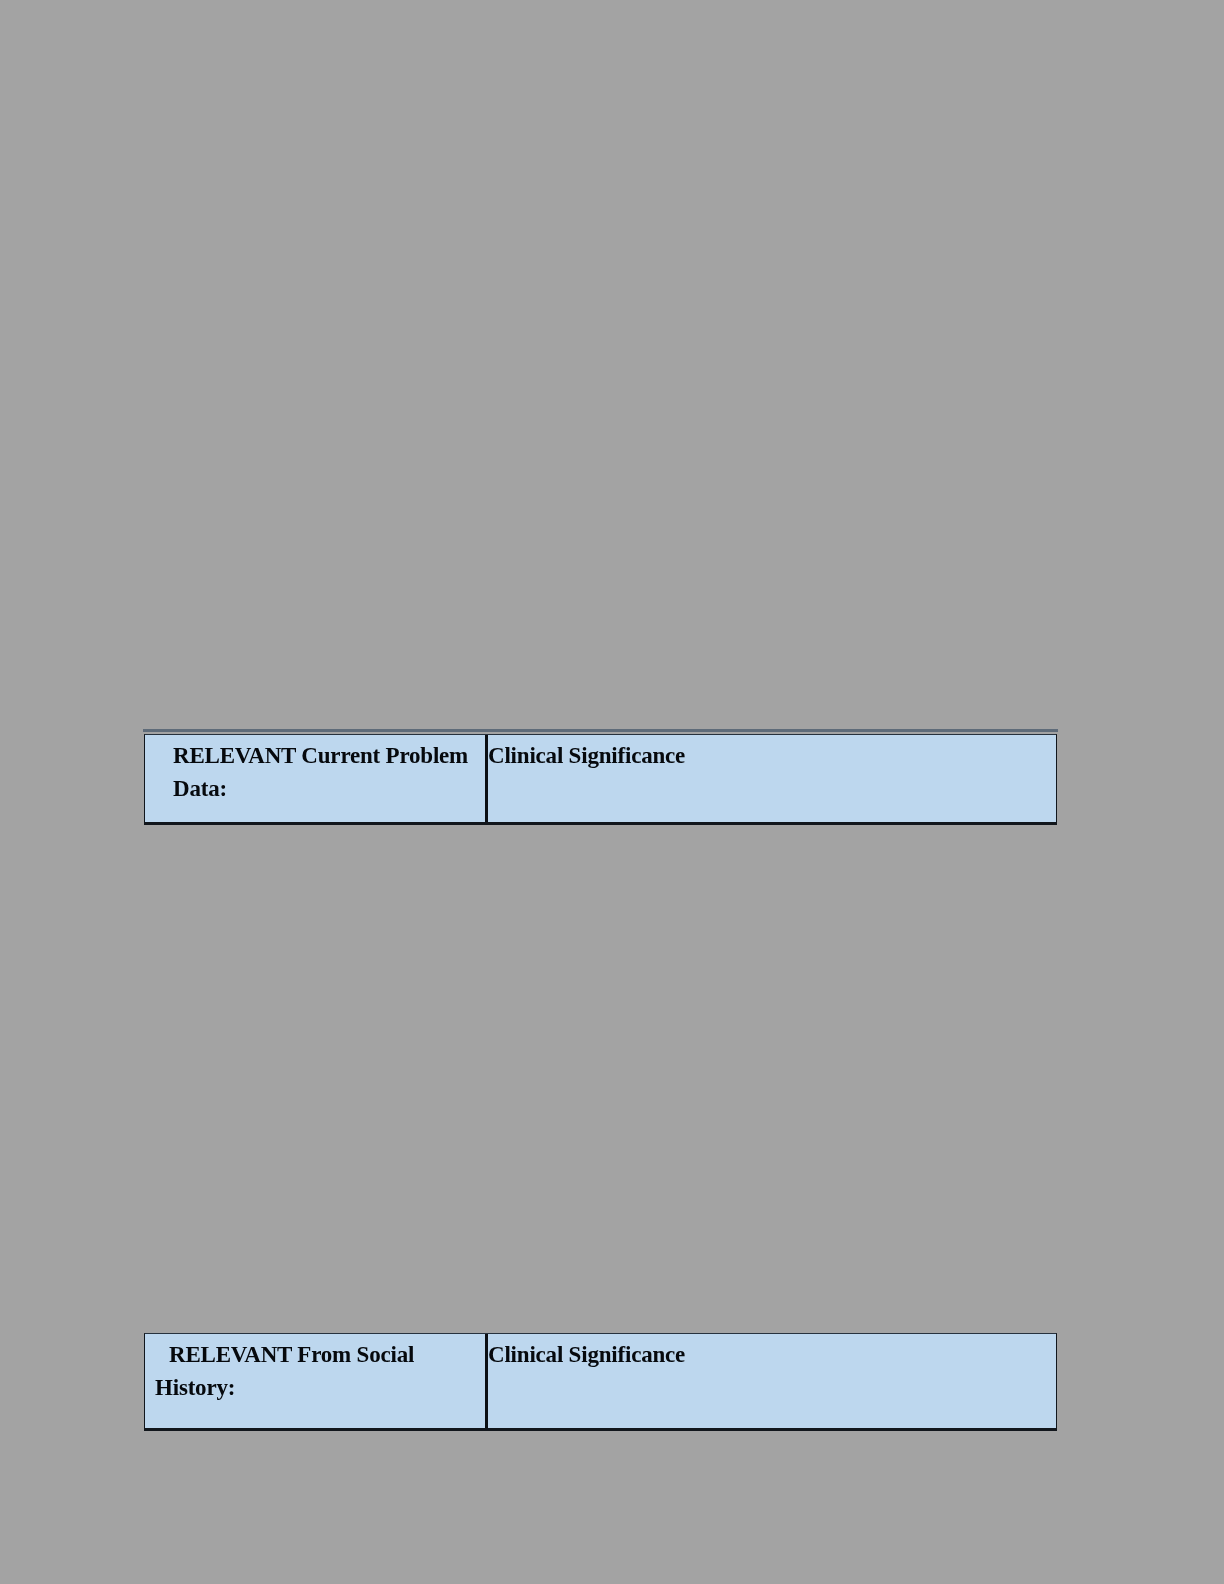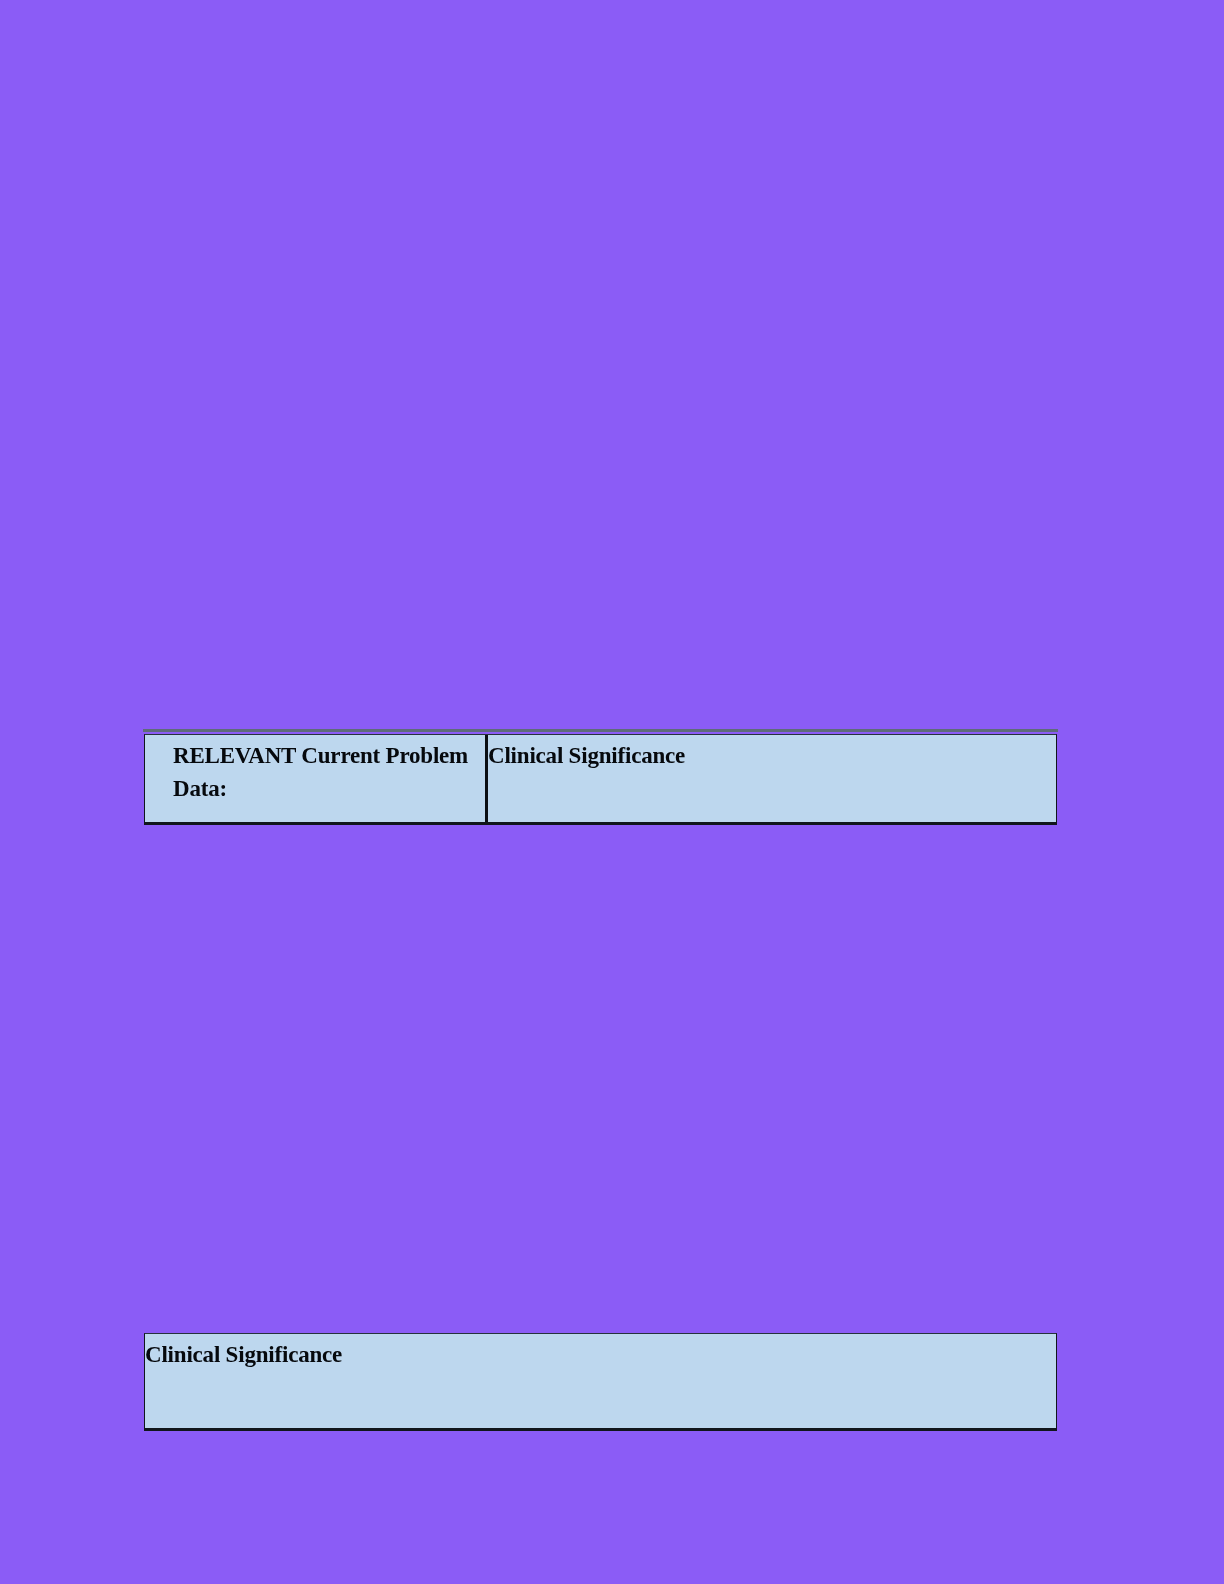--- a/index.html
+++ b/index.html
@@ -4,21 +4,21 @@
 <style>
   html, body {
     margin: 0;
     padding: 0;
     background: #000000;
   }
   .page {
     position: relative;
     width: 1224px;
     height: 1584px;
-    background: #8b5cf6;
+    background: #a3a3a3;
     overflow: hidden;
     font-family: "Liberation Serif", "DejaVu Serif", serif;
   }
   .top-rule {
     position: absolute;
     left: 143px;
     top: 729px;
     width: 915px;
     height: 3px;
     background: #5e6b79;
@@ -69,18 +69,21 @@
   <div class="header-row row-1">
     <div class="cell cell-left t1-left">
       <span>RELEVANT Current Problem Data:</span>
     </div>
     <div class="cell cell-right">
       <span>Clinical Significance</span>
     </div>
   </div>
 
   <div class="header-row row-2">
+    <div class="cell cell-left t2-left">
+      <span>RELEVANT From Social History:</span>
+    </div>
     <div class="cell cell-right">
       <span>Clinical Significance</span>
     </div>
   </div>
 
 </div>
 
 </body></html>

